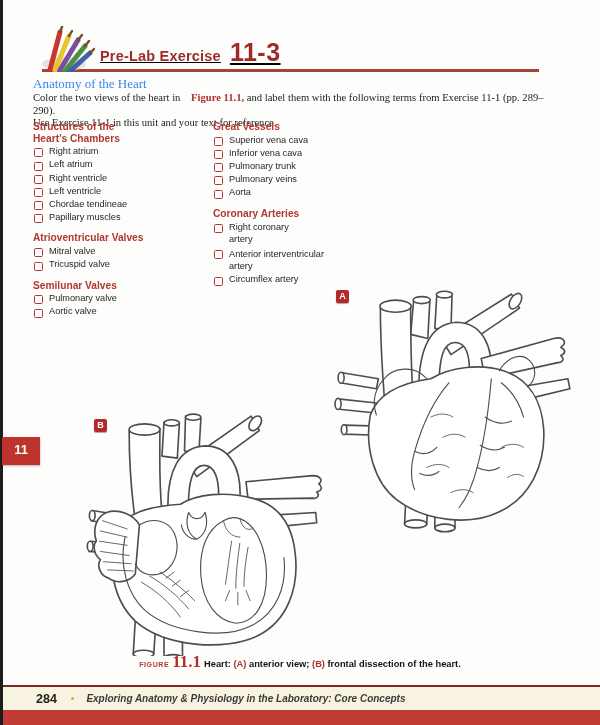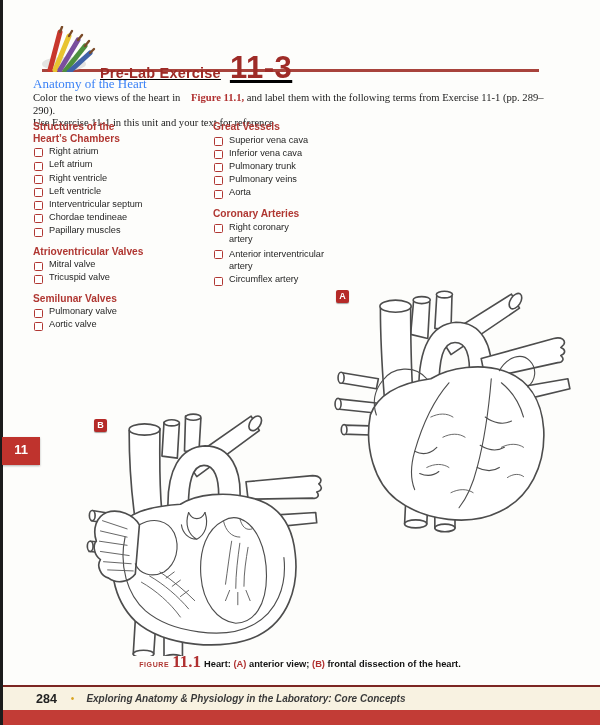--- a/index.html
+++ b/index.html
@@ -4,21 +4,21 @@
 <style>
   html,body{margin:0;padding:0;}
   body{font-family:"Liberation Sans",sans-serif;background:#ffffff;}
   .page{position:relative;width:600px;height:725px;background:#fdfdfb;overflow:hidden;border-right:1px solid #d8d8d4;}
   .left-strip{position:absolute;left:0;top:0;width:3px;height:725px;background:#1c1c1c;z-index:5;}
 
   
   .header-icon{position:absolute;left:38px;top:26px;width:58px;height:46px;z-index:2;}
   .header-titles{position:absolute;left:100px;top:38px;display:flex;align-items:baseline;gap:9px;z-index:2;text-decoration:underline;}
   .eyebrow{font-size:14.5px;font-weight:bold;color:#9e2b27;letter-spacing:.2px;}
-  .exnum{font-size:31px;font-weight:bold;color:#9e2b27;letter-spacing:.5px;margin-top:12px;}
+  .exnum{font-size:25px;font-weight:bold;color:#9e2b27;letter-spacing:.5px;}
   .header-rule{position:absolute;left:42px;top:69px;width:497px;height:2.5px;background:#a8433c;}
 
   
   .section-title{position:absolute;left:33px;top:76px;font-family:"Liberation Serif",serif;font-size:13px;color:#3b82f6;}
   .intro{position:absolute;left:33px;top:92px;width:522px;font-family:"Liberation Serif",serif;font-size:10.6px;line-height:12.6px;color:#1b1b1b;white-space:pre-line;}
   .figref{color:#b03030;font-weight:bold;margin-left:8px;}
 
   
   .col{position:absolute;top:121px;}
   .col-left{left:33px;width:172px;}
@@ -103,24 +103,20 @@
           <span class="cb"></span>
           <span class="lbl">Left atrium</span>
         </div>
       <div class="item">
           <span class="cb"></span>
           <span class="lbl">Right ventricle</span>
         </div>
       <div class="item">
           <span class="cb"></span>
           <span class="lbl">Left ventricle</span>
-        </div>
-      <div class="item">
-          <span class="cb"></span>
-          <span class="lbl">Interventricular septum</span>
         </div>
       <div class="item">
           <span class="cb"></span>
           <span class="lbl">Chordae tendineae</span>
         </div>
       <div class="item">
           <span class="cb"></span>
           <span class="lbl">Papillary muscles</span>
         </div>
     </div>

